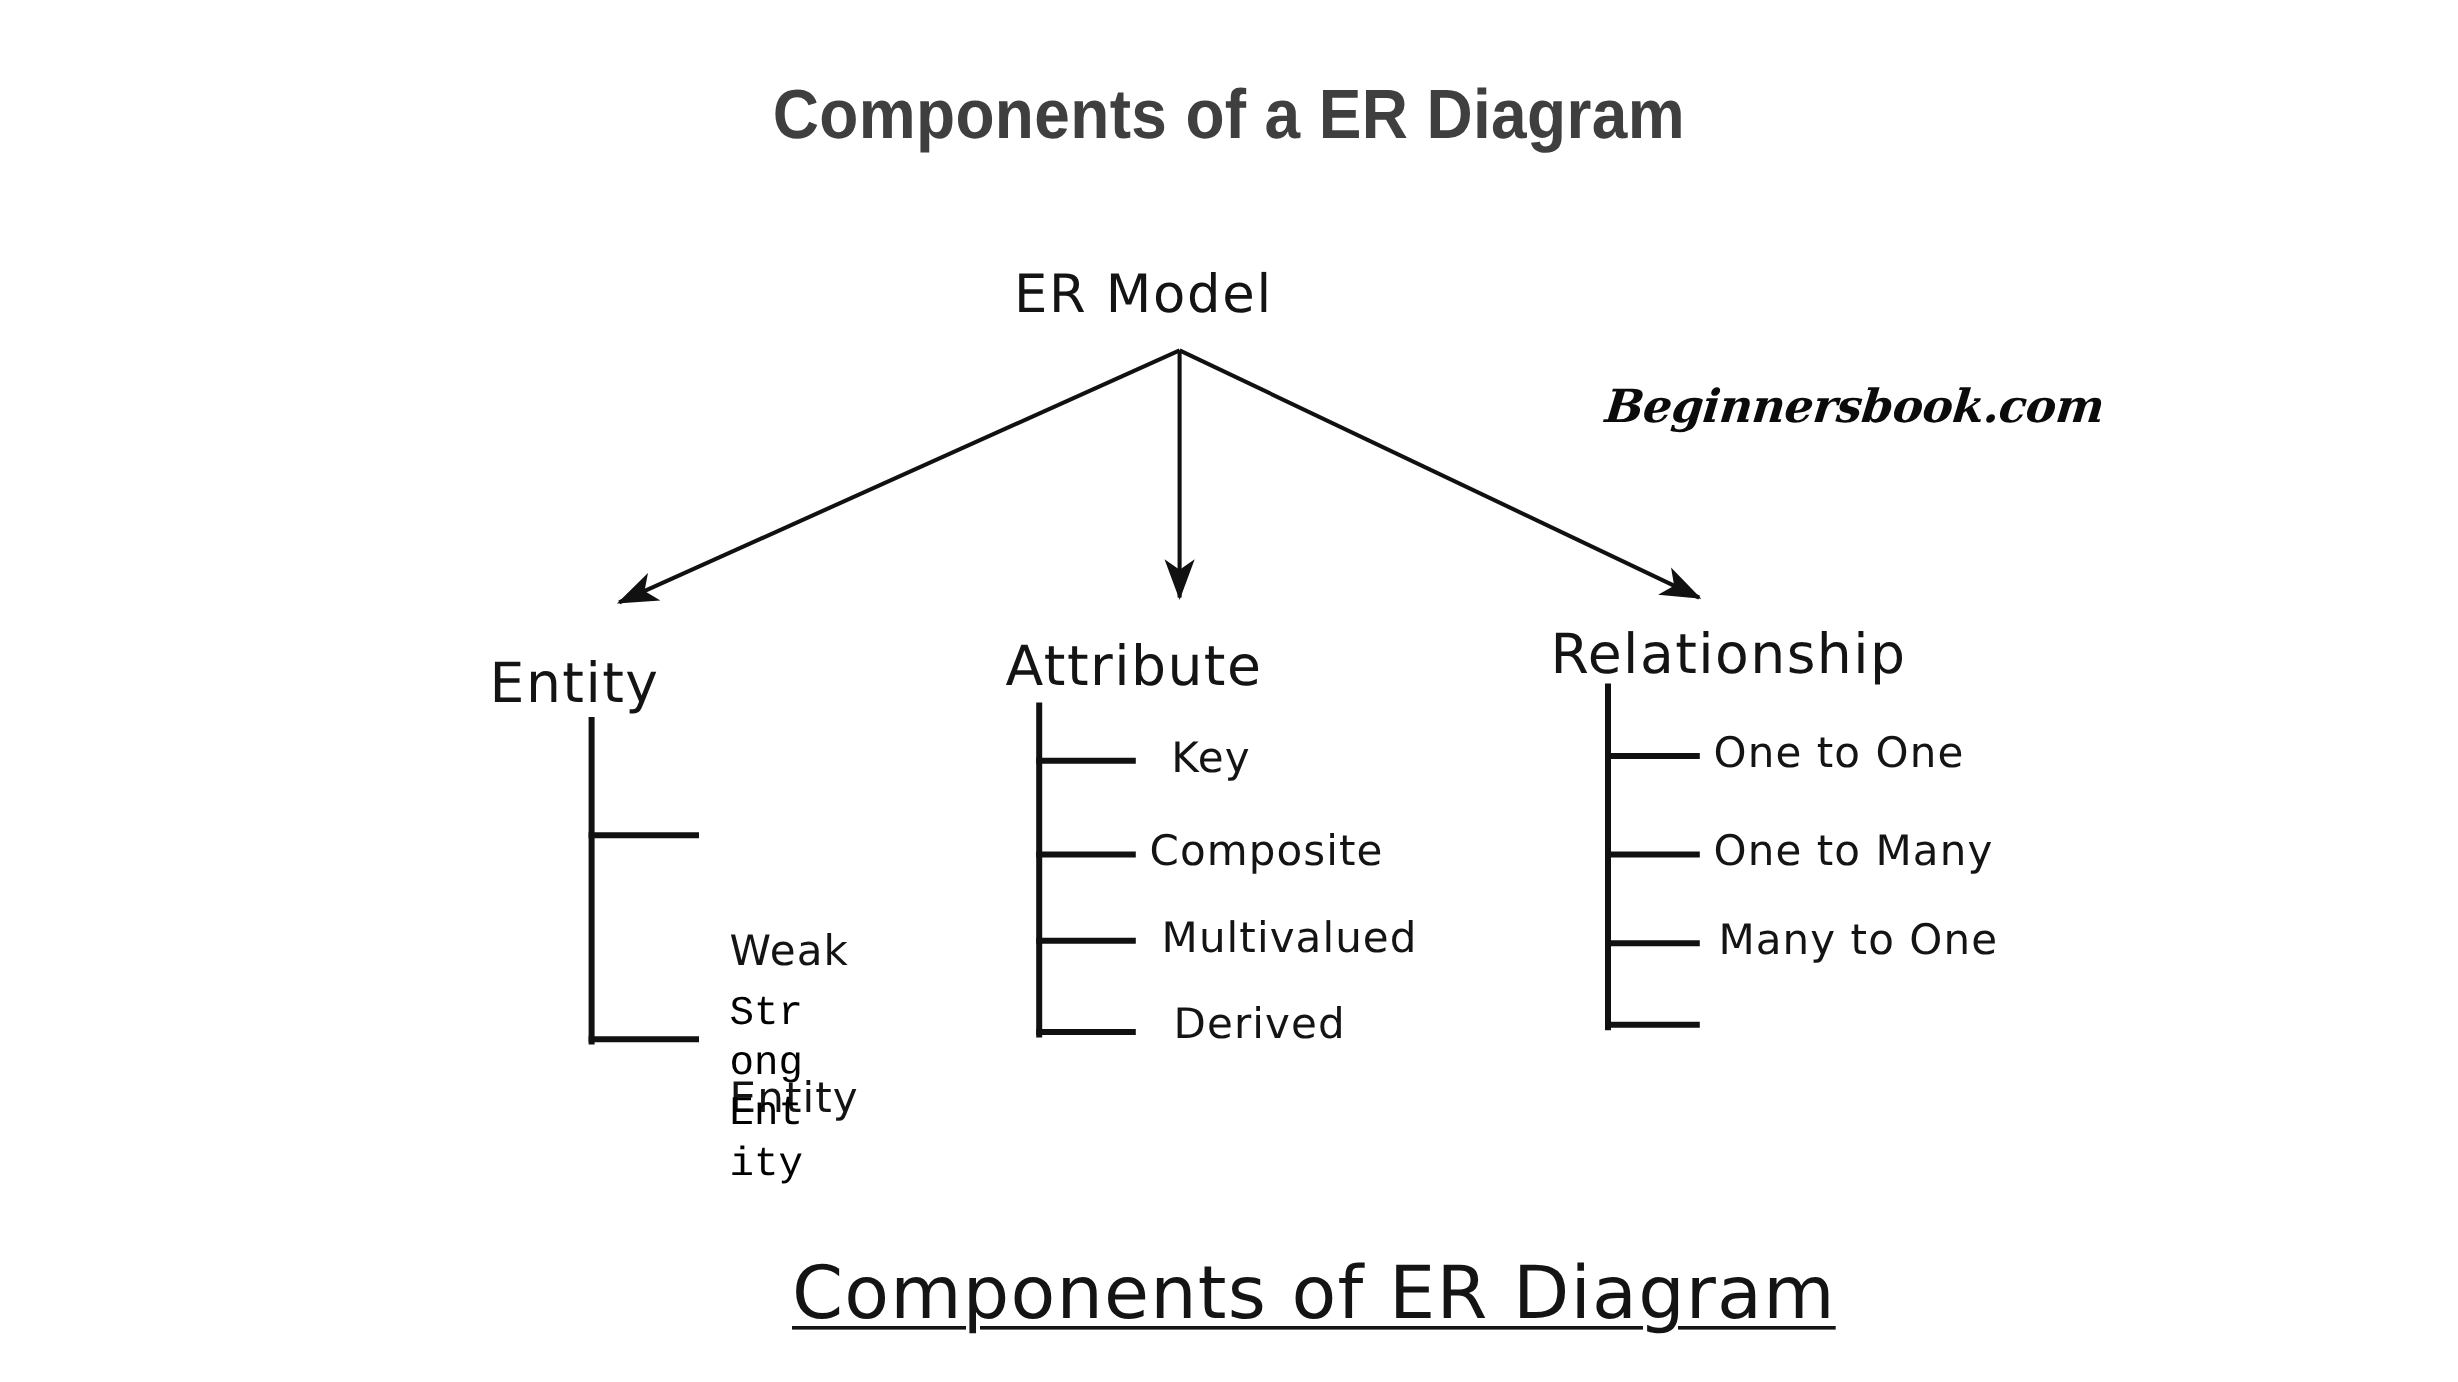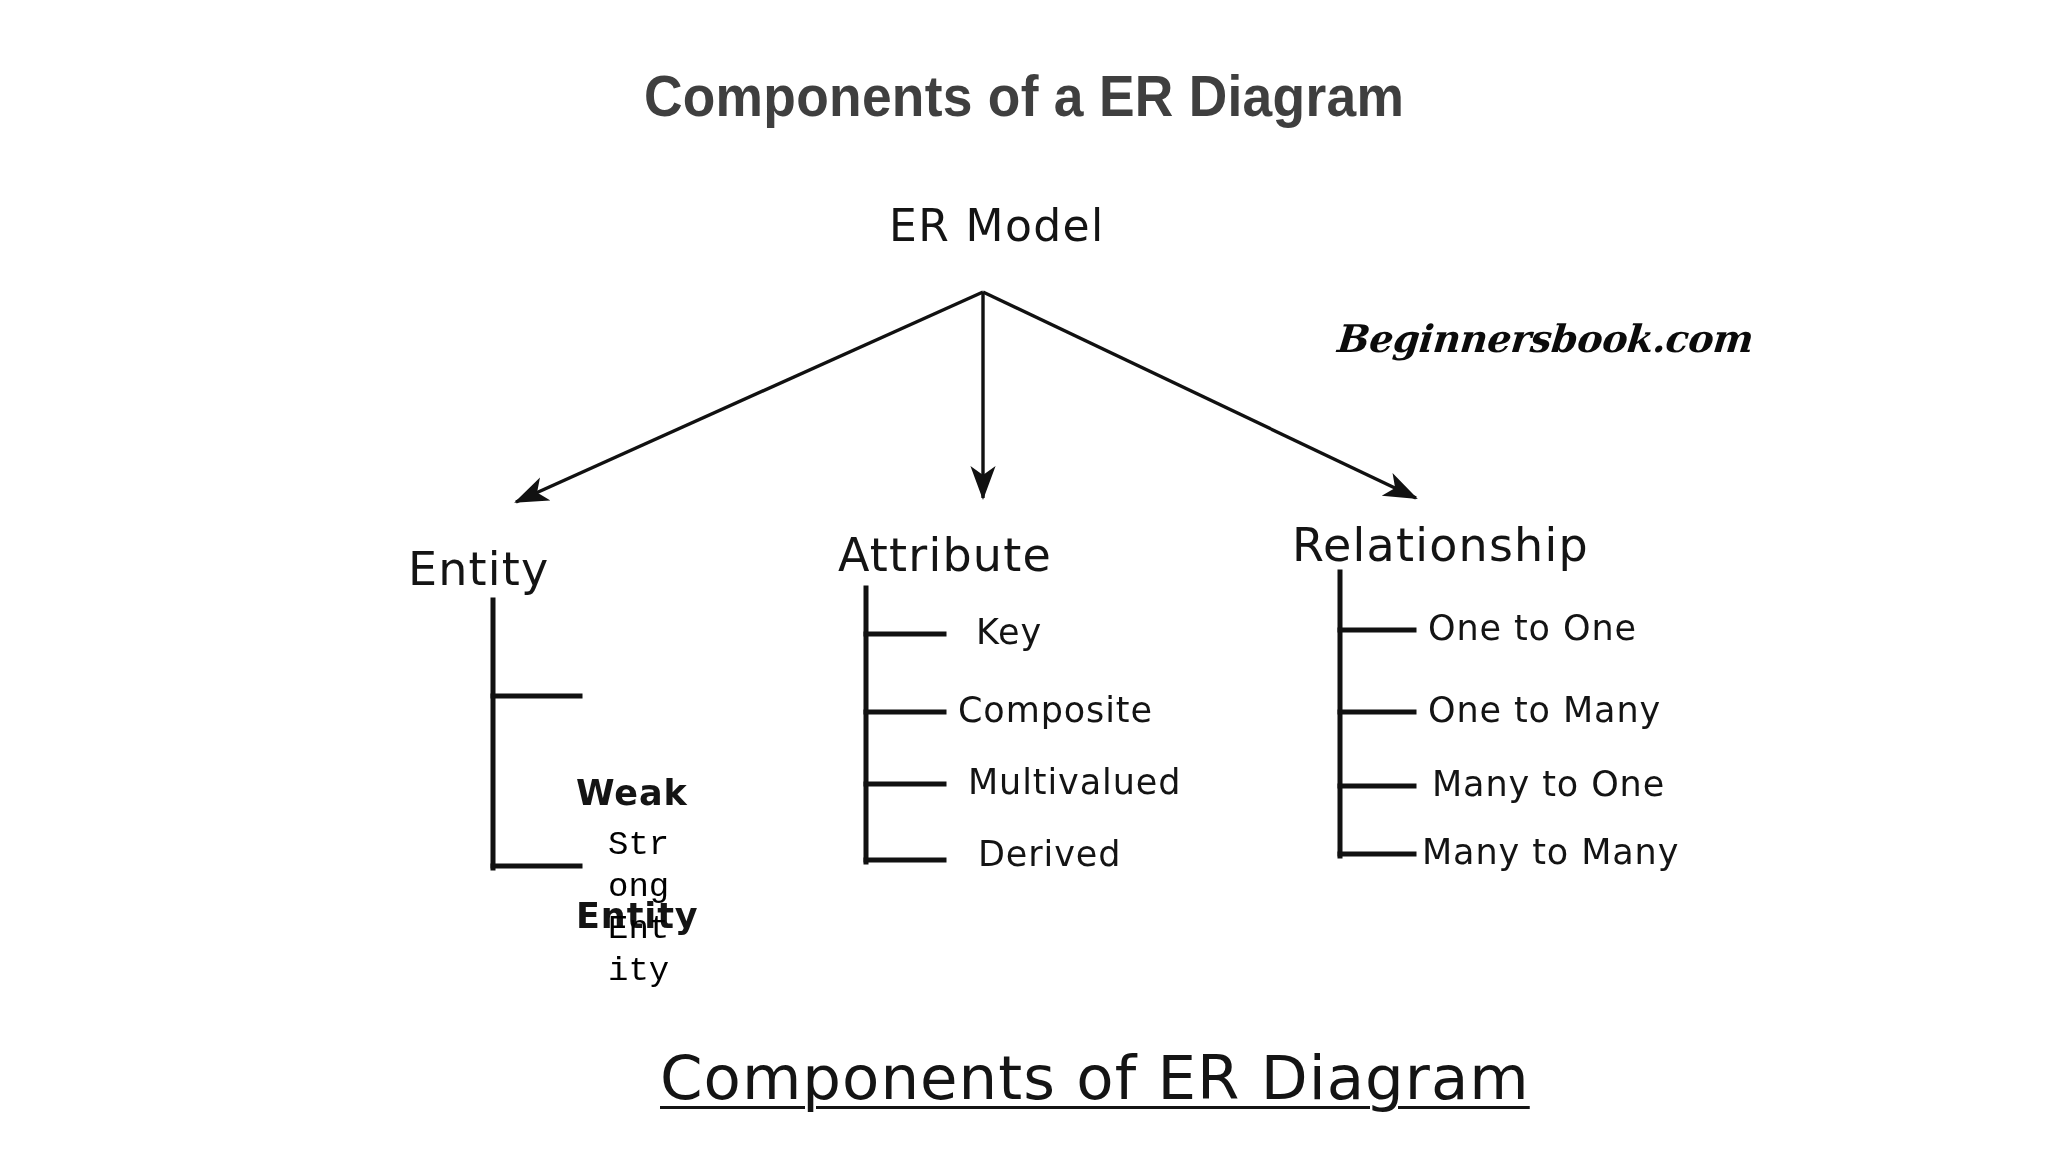--- a/index.html
+++ b/index.html
@@ -37,24 +37,23 @@
     font-family: "DejaVu Sans", sans-serif;
     font-weight: 400;
     color: #141414;
     white-space: pre;
   }
 
   
   .root-node {
     position: absolute;
     left: 845px;
-    top: 200px;
+    top: 220px;
     font-size: 44px;
     letter-spacing: 1.4px;
-    margin-left: 44px;
   }
 
   
   .watermark {
     position: absolute;
     left: 1338px;
     top: 316px;
     font-family: "DejaVu Serif", serif;
     font-style: italic;
     font-weight: 700;
@@ -87,21 +86,21 @@
 
   
   .leaf {
     position: absolute;
     font-size: 35px;
     letter-spacing: 0.9px;
     line-height: 1.18;
   }
 
   
-  .e-weak   { left: 576px; top: 690px; font-weight: bold; }
+  .e-weak   { left: 608px; top: 690px; }
   
   .e-strong {
     left: 608px;
     top: 824px;
     width: 72px;
     font-family: Liberation Mono, monospace;
     font-size: 34px;
     letter-spacing: 0;
     line-height: 1.24;
     white-space: normal;
@@ -193,17 +192,16 @@
   <div class="leaf e-strong">Strong Entity</div>
 
   <div class="hand leaf a-key">Key</div>
   <div class="hand leaf a-composite">Composite</div>
   <div class="hand leaf a-multivalued">Multivalued</div>
   <div class="hand leaf a-derived">Derived</div>
 
   <div class="hand leaf r-oo">One to One</div>
   <div class="hand leaf r-mo">Many to One</div>
   <div class="hand leaf r-om">One to Many</div>
-  <div class="hand leaf r-mm">Many to Many</div>
 
   <div class="hand caption">Components of ER Diagram</div>
 
 </div>
 
 </body></html>

